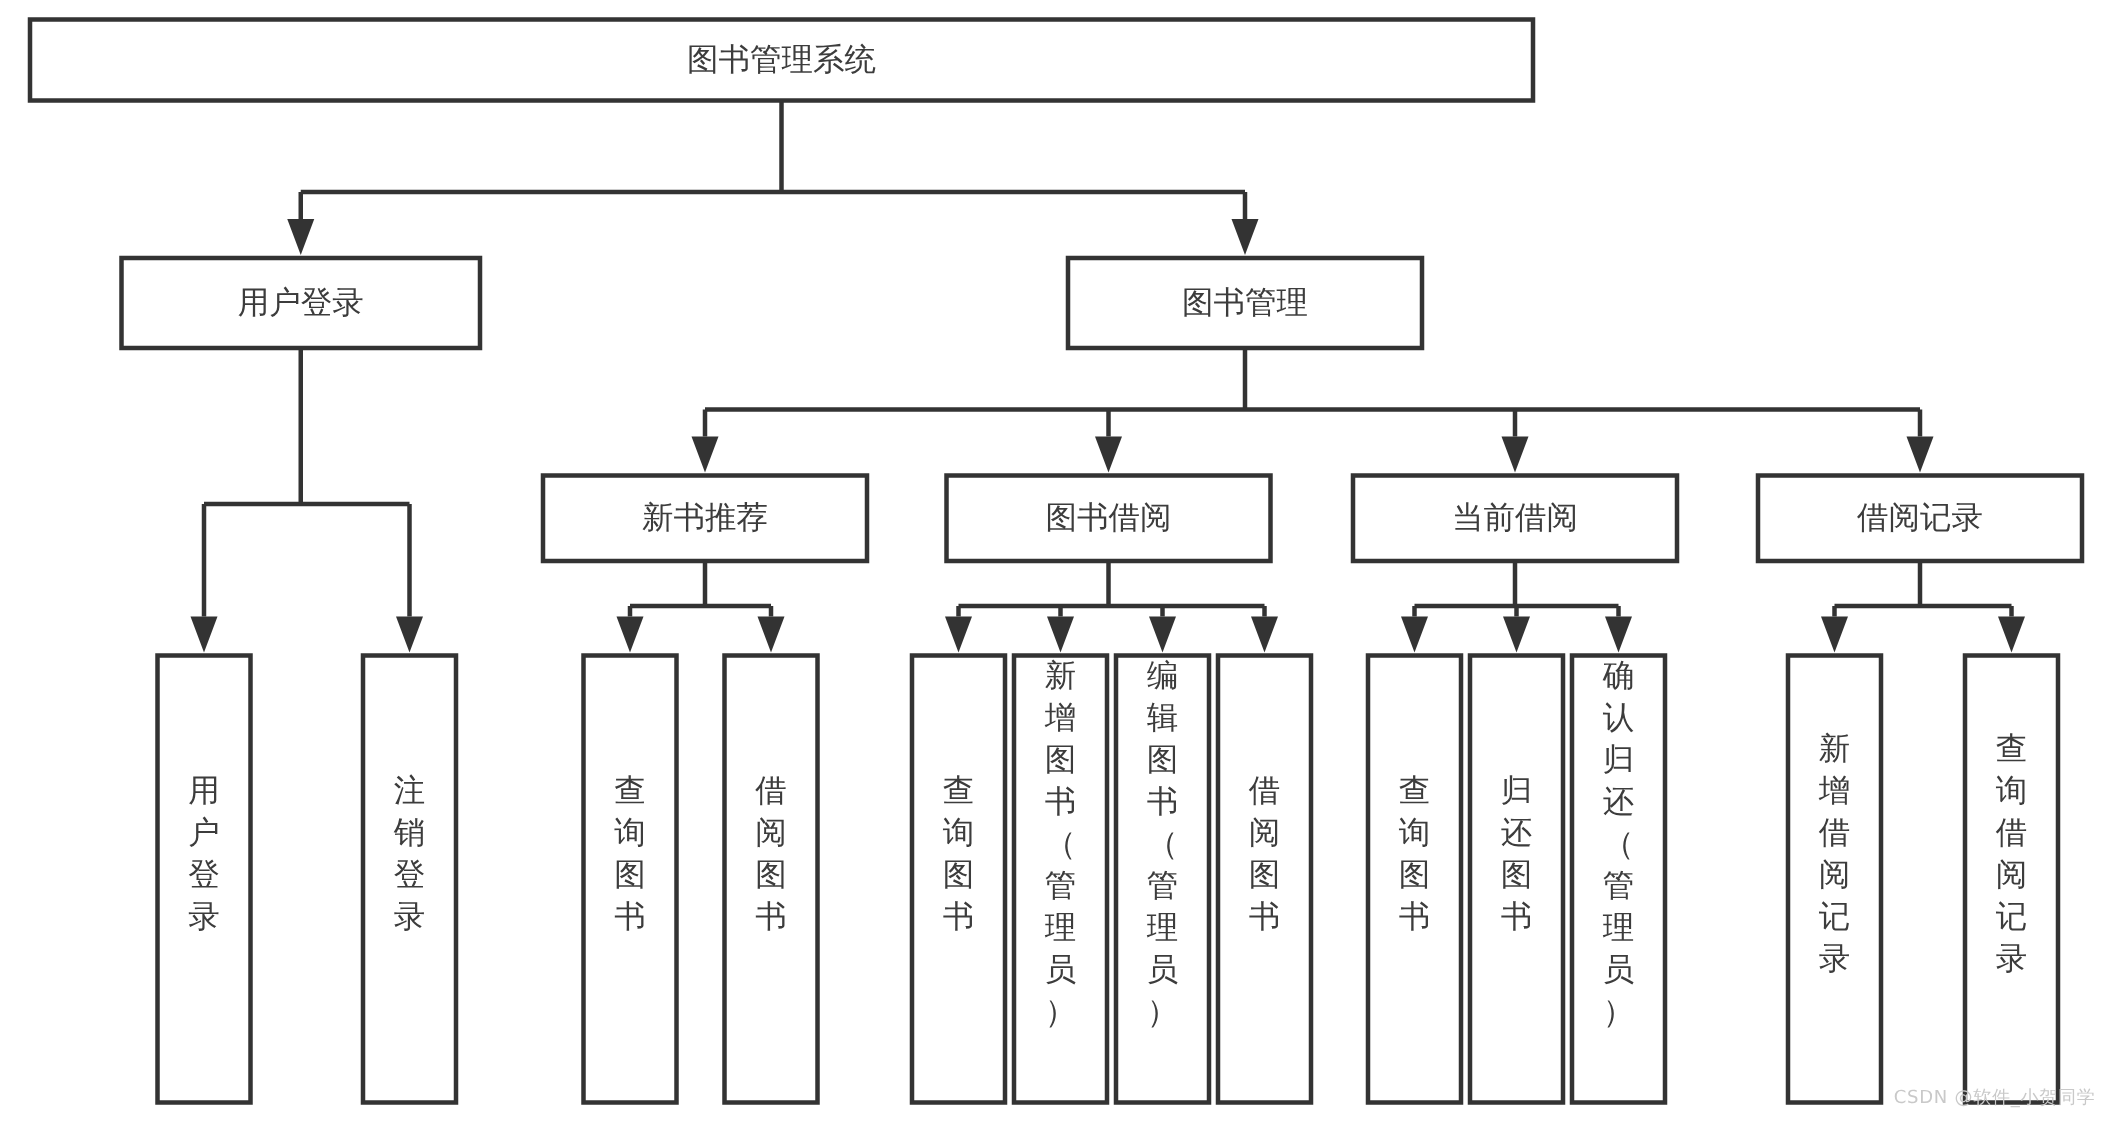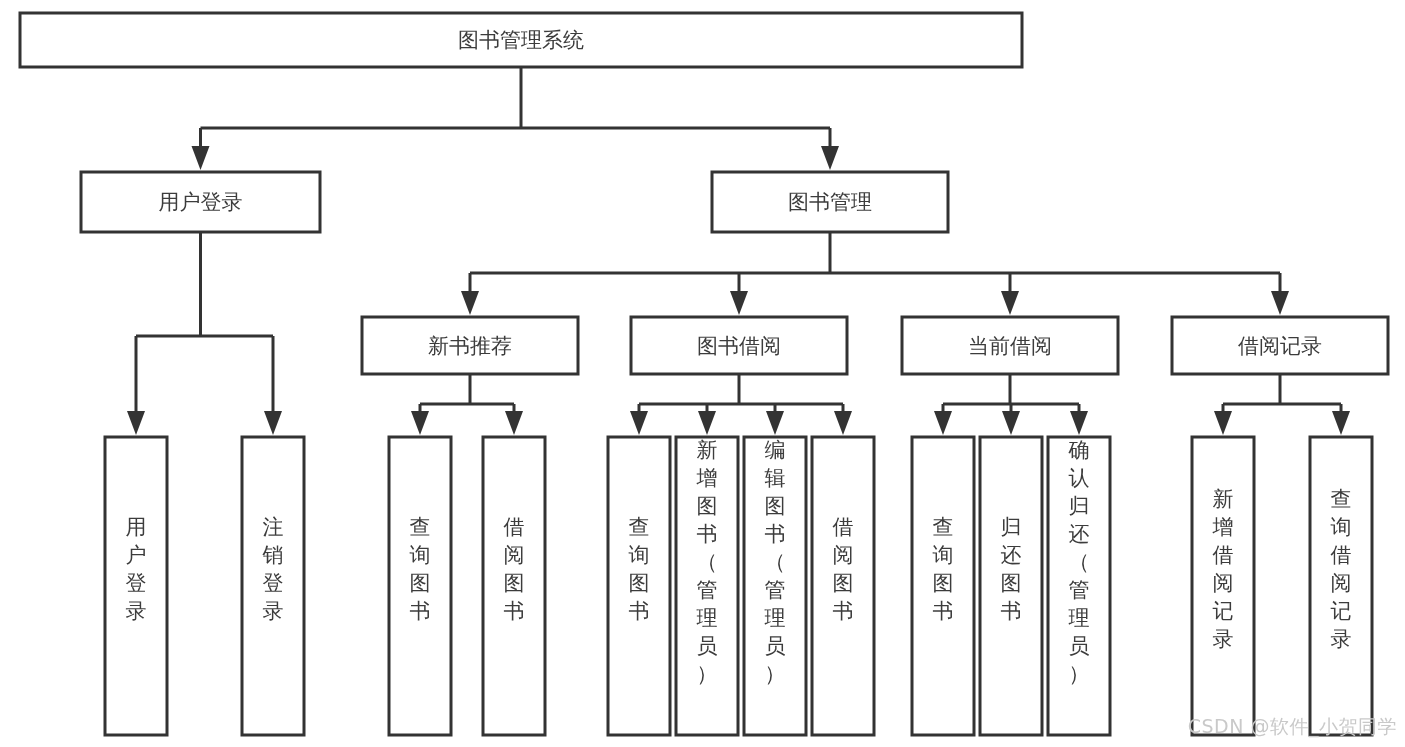--- a/index.html
+++ b/index.html
@@ -51,21 +51,21 @@
   }
   .edge-arrow {
     fill: #333333;
     stroke: none;
   }
   .watermark {
     position: absolute;
     right: 8px;
     bottom: 7px;
     color: #c9c9c9;
-    font-size: 19px;
+    font-size: 12px;
     font-family: "DejaVu Sans", "Liberation Sans", sans-serif;
     white-space: nowrap;
     letter-spacing: 0.5px;
     user-select: none;
   }
 </style>
 </head>
 <body>
 
 <div id="diagram-root">

